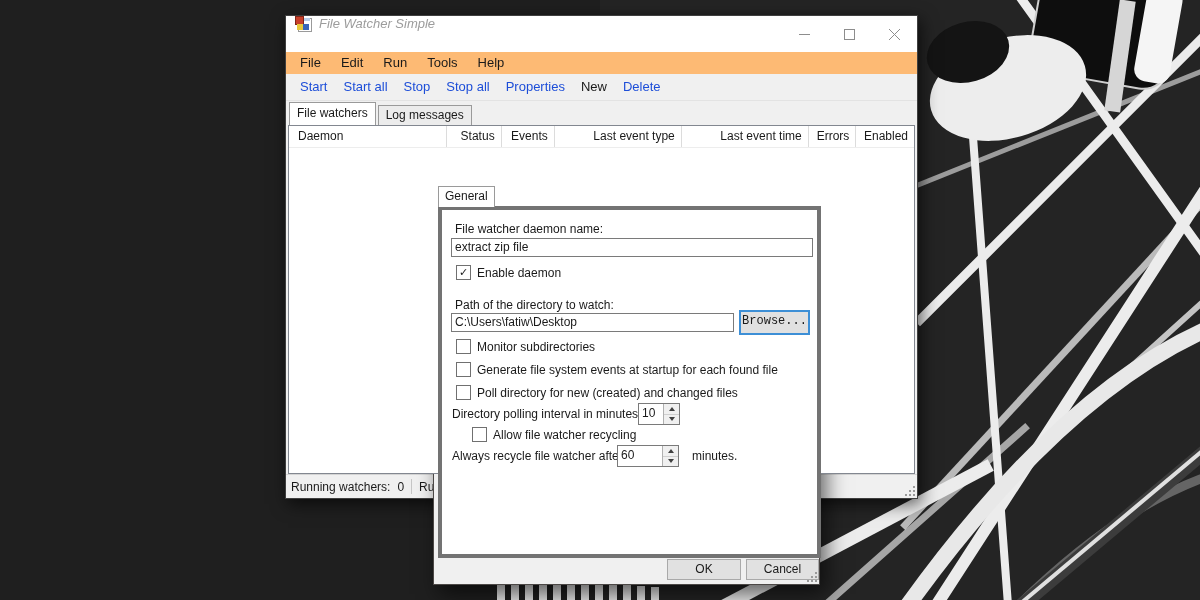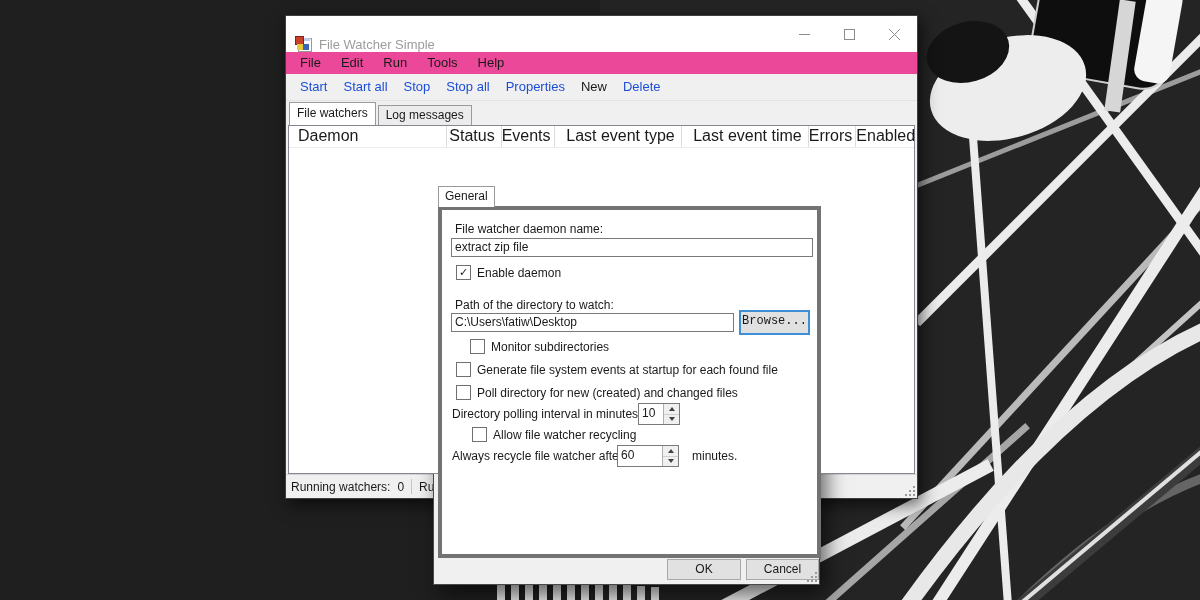--- a/index.html
+++ b/index.html
@@ -11,45 +11,45 @@
   }
   .bg{position:absolute;left:0;top:0;width:1200px;height:600px;}
 
   
   .window{
     position:absolute;left:285px;top:15px;width:631px;height:482px;
     background:#f0f0f0;border:1px solid #3f3f3f;
     box-shadow:3px 5px 16px rgba(0,0,0,.65);
     display:flex;flex-direction:column;font-size:13px;color:#1a1a1a;
   }
-  .titlebar{height:36px;background:#ffffff;display:flex;align-items:flex-end;padding-left:9px;flex:0 0 auto;}
+  .titlebar{height:36px;background:#ffffff;display:flex;align-items:flex-start;padding-left:9px;flex:0 0 auto;font-style:italic;}
   .app-icon{width:16px;height:16px;position:relative;flex:0 0 auto;}
   .app-icon .win{position:absolute;left:3px;top:2px;width:12px;height:12px;background:#fff;border:1px solid #9a9a9a;}
   .app-icon .winbar{position:absolute;left:3px;top:2px;width:12px;height:3px;background:#b9cde8;}
   .app-icon .sq-red{position:absolute;left:0;top:0;width:7px;height:7px;background:#c8402a;border:1px solid #7e2418;}
   .app-icon .sq-yel{position:absolute;left:2px;top:8px;width:6px;height:6px;background:#e8c83a;}
   .app-icon .sq-blu{position:absolute;left:8px;top:8px;width:6px;height:6px;background:#3a66b8;}
   .title-text{color:#9c9c9c;margin-left:8px;}
   .win-controls{margin-left:auto;display:flex;height:100%;}
   .win-btn{width:45px;height:100%;display:flex;align-items:center;justify-content:center;}
   .win-btn svg{stroke:#8d8d8d;}
 
-  .menubar{height:22px;background:#ec4899;display:flex;align-items:center;padding-left:4px;flex:0 0 auto;}
+  .menubar{height:22px;background:#fdba74;display:flex;align-items:center;padding-left:4px;flex:0 0 auto;}
   .menu-item{padding:0 10px;line-height:22px;}
   .toolbar{height:26px;background:#f0f0f0;display:flex;align-items:center;padding-left:6px;flex:0 0 auto;border-bottom:1px solid #e3e3e3;}
   .tb-item{padding:0 8px;line-height:26px;}
   .tb-disabled{color:#1d4ed8;}
 
   .main-tabs{height:24px;display:flex;align-items:flex-end;padding-left:3px;flex:0 0 auto;}
   .mtab{border:1px solid #9a9a9a;border-bottom:none;padding:0 7px;font-size:12px;}
   .mtab.active{background:#ffffff;height:22px;line-height:21px;position:relative;z-index:2;}
   .mtab.inactive{background:#ececec;height:19px;line-height:18px;margin-left:2px;}
 
   .listview{flex:1 1 auto;margin:0 2px;background:#ffffff;border:1px solid #828790;display:flex;flex-direction:column;position:relative;z-index:1;}
-  .lv-header{height:21px;display:flex;font-size:16px;border-bottom:1px solid #ededed;}
+  .lv-header{height:21px;display:flex;font-size:12px;border-bottom:1px solid #ededed;}
   .lv-col{border-right:1px solid #dcdcdc;line-height:20px;white-space:nowrap;overflow:hidden;}
   .lv-col.left{text-align:left;padding-left:9px;}
   .lv-col.right{text-align:right;padding-right:6px;}
   .lv-body{flex:1;}
 
   .statusbar{height:23px;background:#f0f0f0;border-top:1px solid #d4d4d4;display:flex;align-items:center;font-size:12px;padding-left:5px;flex:0 0 auto;position:relative;}
   .sb-sep{width:1px;height:15px;background:#c6c6c6;margin:0 7px;}
   .grip{position:absolute;right:2px;bottom:2px;width:13px;height:13px;}
   .grip i{position:absolute;width:2px;height:2px;background:#9a9a9a;}
 
@@ -252,21 +252,21 @@
 
     <div class="checkbox-row" style="left:14px;top:55px">
       <span class="cb-box">✓</span>
       <span class="cb-label">Enable daemon</span>
     </div>
 
     <span class="fld-label" style="left:13px;top:88px">Path of the directory to watch:</span>
     <div class="txt-input" style="left:9px;top:103px;width:275px;height:17px">C:\Users\fatiw\Desktop</div>
     <div class="btn focused" style="left:297px;top:100px;width:67px;height:21px;line-height:19px">Browse...</div>
 
-    <div class="checkbox-row" style="left:28px;top:129px">
+    <div class="checkbox-row" style="left:14px;top:129px">
       <span class="cb-box"></span>
       <span class="cb-label">Monitor subdirectories</span>
     </div>
 
     <div class="checkbox-row" style="left:14px;top:152px">
       <span class="cb-box"></span>
       <span class="cb-label">Generate file system events at startup for each found file</span>
     </div>
 
     <div class="checkbox-row" style="left:14px;top:175px">

